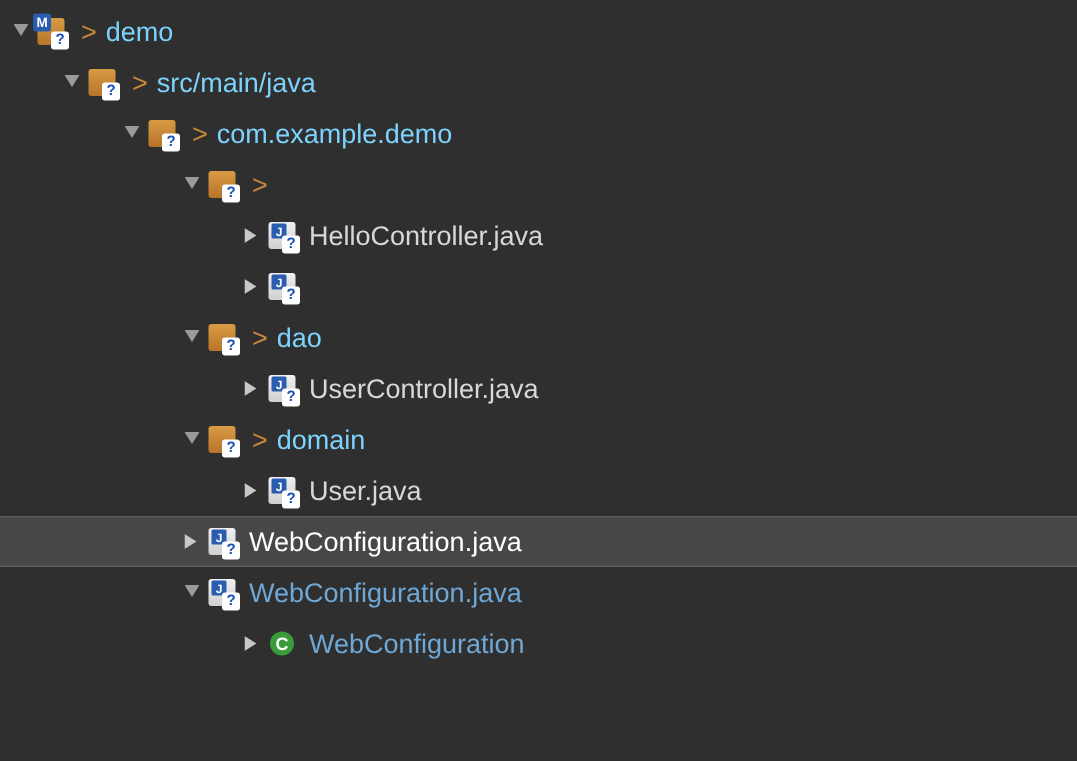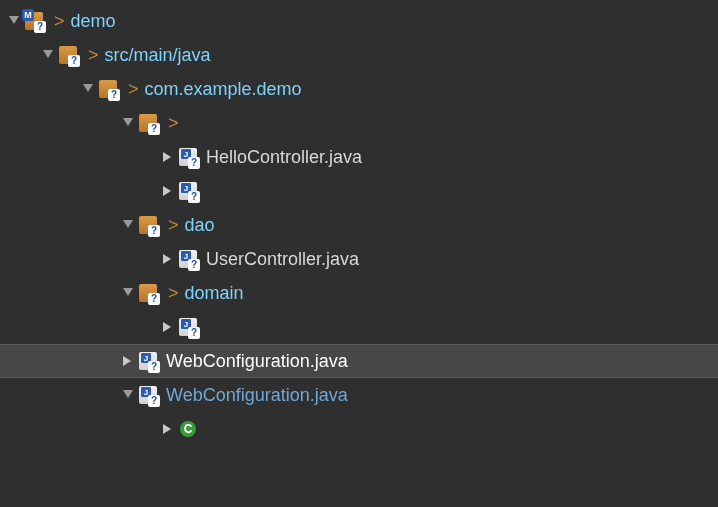--- a/index.html
+++ b/index.html
@@ -250,20 +250,21 @@
           <polygon points="0,0 8,5 0,10" fill="#c8c8c8"></polygon>
         </svg>
     </span>
     <span class="icon">
       <span class="java-ico">
           <span class="base"></span>
           <span class="j">J</span>
           <span class="badge-q">?</span>
         </span>
     </span>
+    <span class="filename">User.java</span>
   </div>
 
   <div class="row ind-3 selected">
     <span class="arrow">
       <svg width="10" height="10" viewBox="0 0 10 10">
           <polygon points="0,0 8,5 0,10" fill="#c8c8c8"></polygon>
         </svg>
     </span>
     <span class="icon">
       <span class="java-ico">
@@ -295,15 +296,16 @@
     <span class="arrow">
       <svg width="10" height="10" viewBox="0 0 10 10">
           <polygon points="0,0 8,5 0,10" fill="#c8c8c8"></polygon>
         </svg>
     </span>
     <span class="icon">
       <span class="class-ico">
           <span class="circ">C</span>
         </span>
     </span>
+    <span class="filename" style="color:#6fa8d6">WebConfiguration</span>
   </div>
 
 </div>
 
 </body></html>

